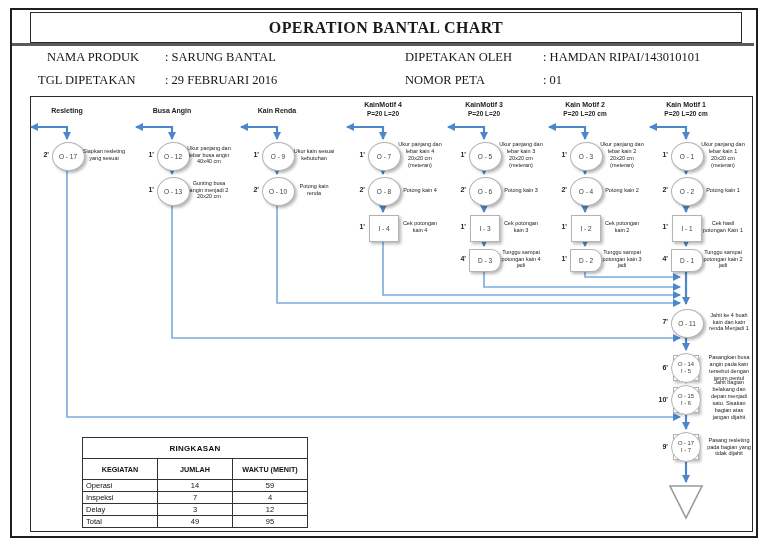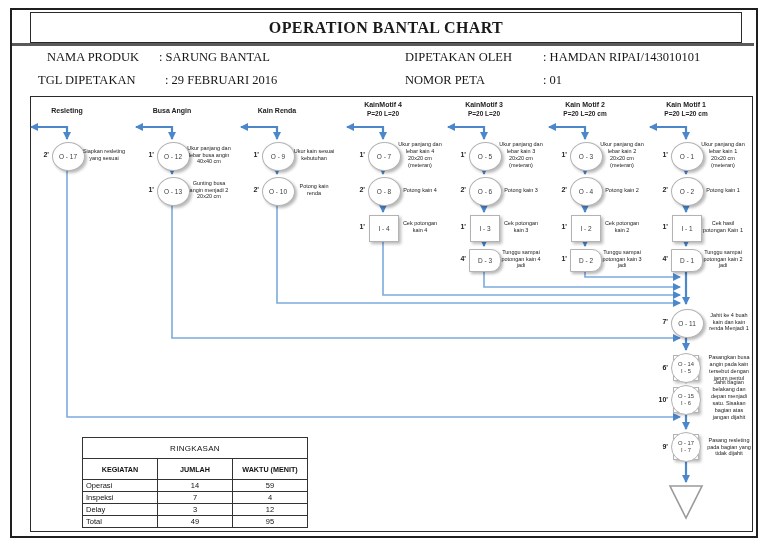--- a/index.html
+++ b/index.html
@@ -31,38 +31,38 @@
   .comb-circle{position:absolute;left:0;top:0;right:0;bottom:0;border-radius:50%;background:#fff;
                border:1px solid #b3b3b3;display:flex;flex-direction:column;align-items:center;
                justify-content:center;font-size:5.8px;line-height:1.2;color:#3a3a3a;}
   .t-label{position:absolute;width:25px;height:10px;line-height:10px;text-align:right;
            font-size:7px;font-weight:bold;color:#222;}
   .d-label{position:absolute;display:flex;align-items:center;justify-content:center;text-align:center;
            font-size:5.5px;line-height:1.25;color:#222;}
   .summary{position:absolute;left:82px;top:437px;width:226px;border-collapse:collapse;table-layout:fixed;
            font-size:7.5px;color:#111;background:#fff;}
   .summary td,.summary th{border:1px solid #333;padding:0 3px;height:11px;}
-  .summary .ttl{height:20px;text-align:center;font-weight:normal;font-size:8px;letter-spacing:.3px;}
+  .summary .ttl{height:20px;text-align:center;font-weight:bold;font-size:8px;letter-spacing:.3px;}
   .summary .hdr{height:20px;text-align:center;font-weight:bold;font-size:7.2px;}
   .summary .c{text-align:center;}
   .summary .n{text-align:left;}
 </style>
 </head>
 <body>
 
 <div class="page">
   <div class="outer-border"></div>
 
   <div class="title-box">
     <span>OPERATION BANTAL CHART</span>
   </div>
   <div class="title-rule"></div>
 
   <div class="info-label" style="left:47px;top:50px">NAMA PRODUK</div>
-  <div class="info-value" style="left:159px;top:50px">: SARUNG BANTAL</div>
+  <div class="info-value" style="left:165px;top:50px">: SARUNG BANTAL</div>
   <div class="info-label" style="left:38px;top:73px">TGL DIPETAKAN</div>
   <div class="info-value" style="left:165px;top:73px">: 29 FEBRUARI 2016</div>
   <div class="info-label" style="left:405px;top:50px">DIPETAKAN OLEH</div>
   <div class="info-value" style="left:543px;top:50px">: HAMDAN RIPAI/143010101</div>
   <div class="info-label" style="left:405px;top:73px">NOMOR PETA</div>
   <div class="info-value" style="left:543px;top:73px">: 01</div>
 
   <div class="chart-box"></div>
 
   <svg id="wires" xmlns="http://www.w3.org/2000/svg">

